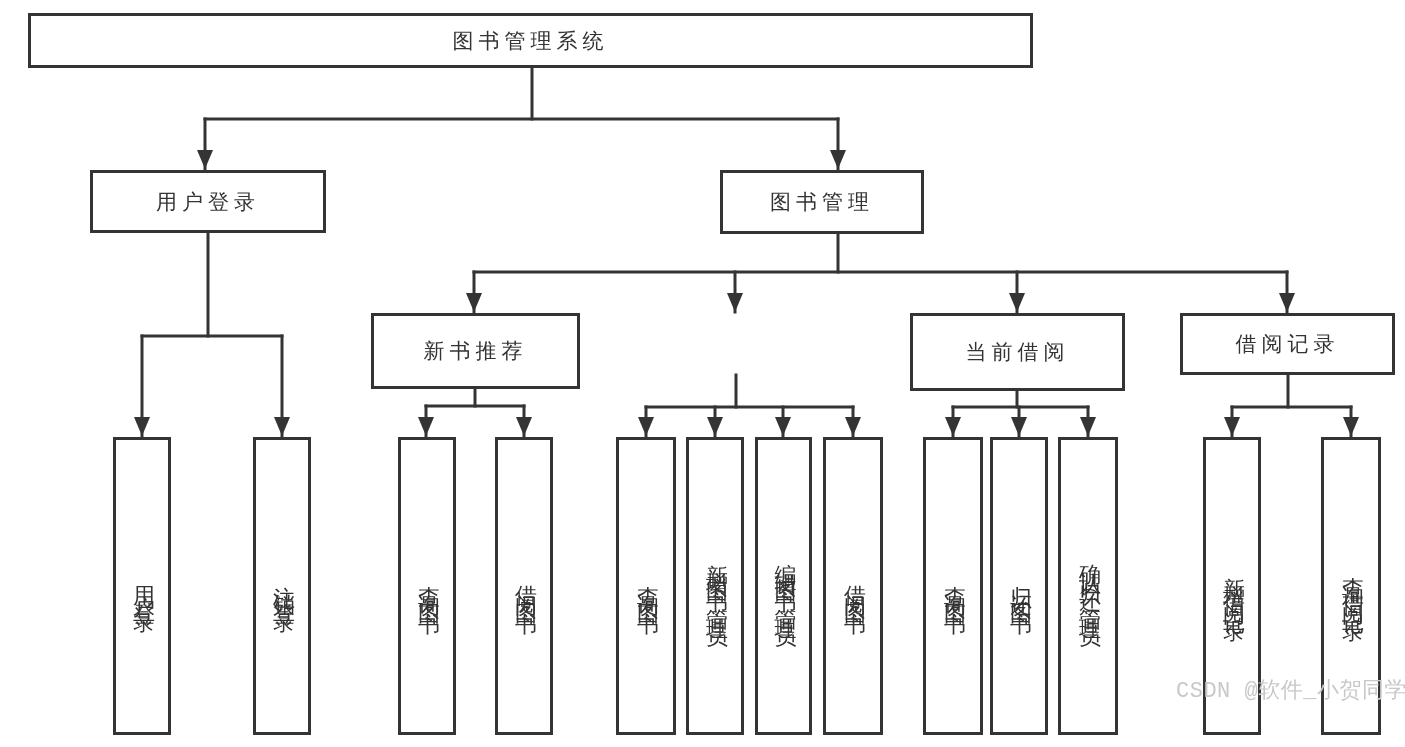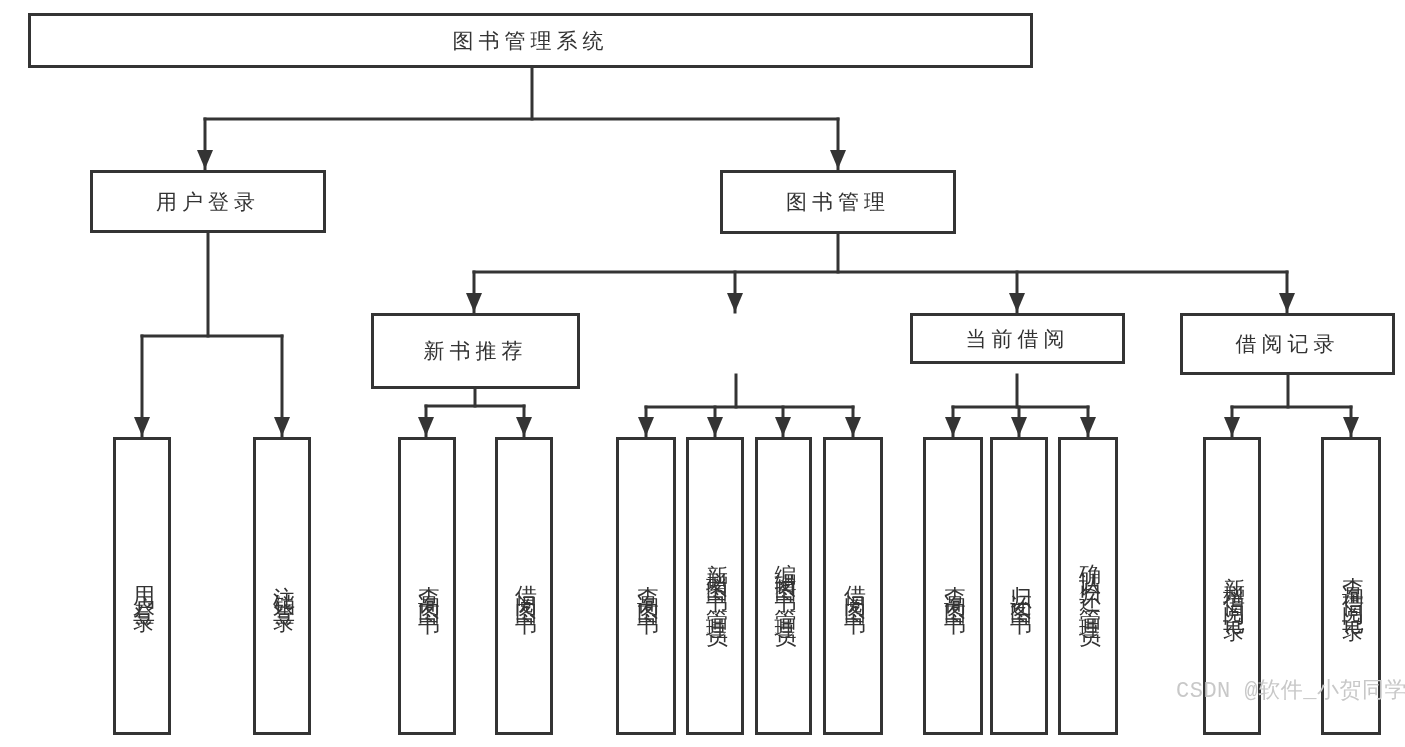--- a/index.html
+++ b/index.html
@@ -106,24 +106,24 @@
       <path d="M1280,375 V407"></path>
       <path d="M1224,407 H1343"></path>
       <path d="M1224,407 V436" marker-end="url(#arw)"></path>
       <path d="M1343,407 V436" marker-end="url(#arw)"></path>
     </g>
   </svg>
 
   <div class="box h-label" style="left:20px;top:13px;width:1005px;height:55px;">图书管理系统</div>
 
   <div class="box h-label" style="left:82px;top:170px;width:236px;height:63px;">用户登录</div>
-  <div class="box h-label" style="left:712px;top:170px;width:236px;height:64px;">图书管理</div>
+  <div class="box h-label" style="left:712px;top:170px;width:204px;height:64px;">图书管理</div>
 
   <div class="box h-label" style="left:363px;top:313px;width:209px;height:76px;">新书推荐</div>
-  <div class="box h-label" style="left:902px;top:313px;width:215px;height:51px;">当前借阅</div>
+  <div class="box h-label" style="left:902px;top:313px;width:215px;height:78px;">当前借阅</div>
   <div class="box h-label" style="left:1172px;top:313px;width:215px;height:62px;">借阅记录</div>
 
   <div class="box v-box" style="left:105px;top:437px;width:58px;height:298px;">用户登录</div>
   <div class="box v-box" style="left:245px;top:437px;width:58px;height:298px;">注销登录</div>
 
   <div class="box v-box" style="left:390px;top:437px;width:58px;height:298px;">查询图书</div>
   <div class="box v-box" style="left:487px;top:437px;width:58px;height:298px;">借阅图书</div>
 
   <div class="box v-box" style="left:608px;top:437px;width:60px;height:298px;">查询图书</div>
   <div class="box v-box" style="left:678px;top:437px;width:58px;height:298px;">新增图书（管理员）</div>

